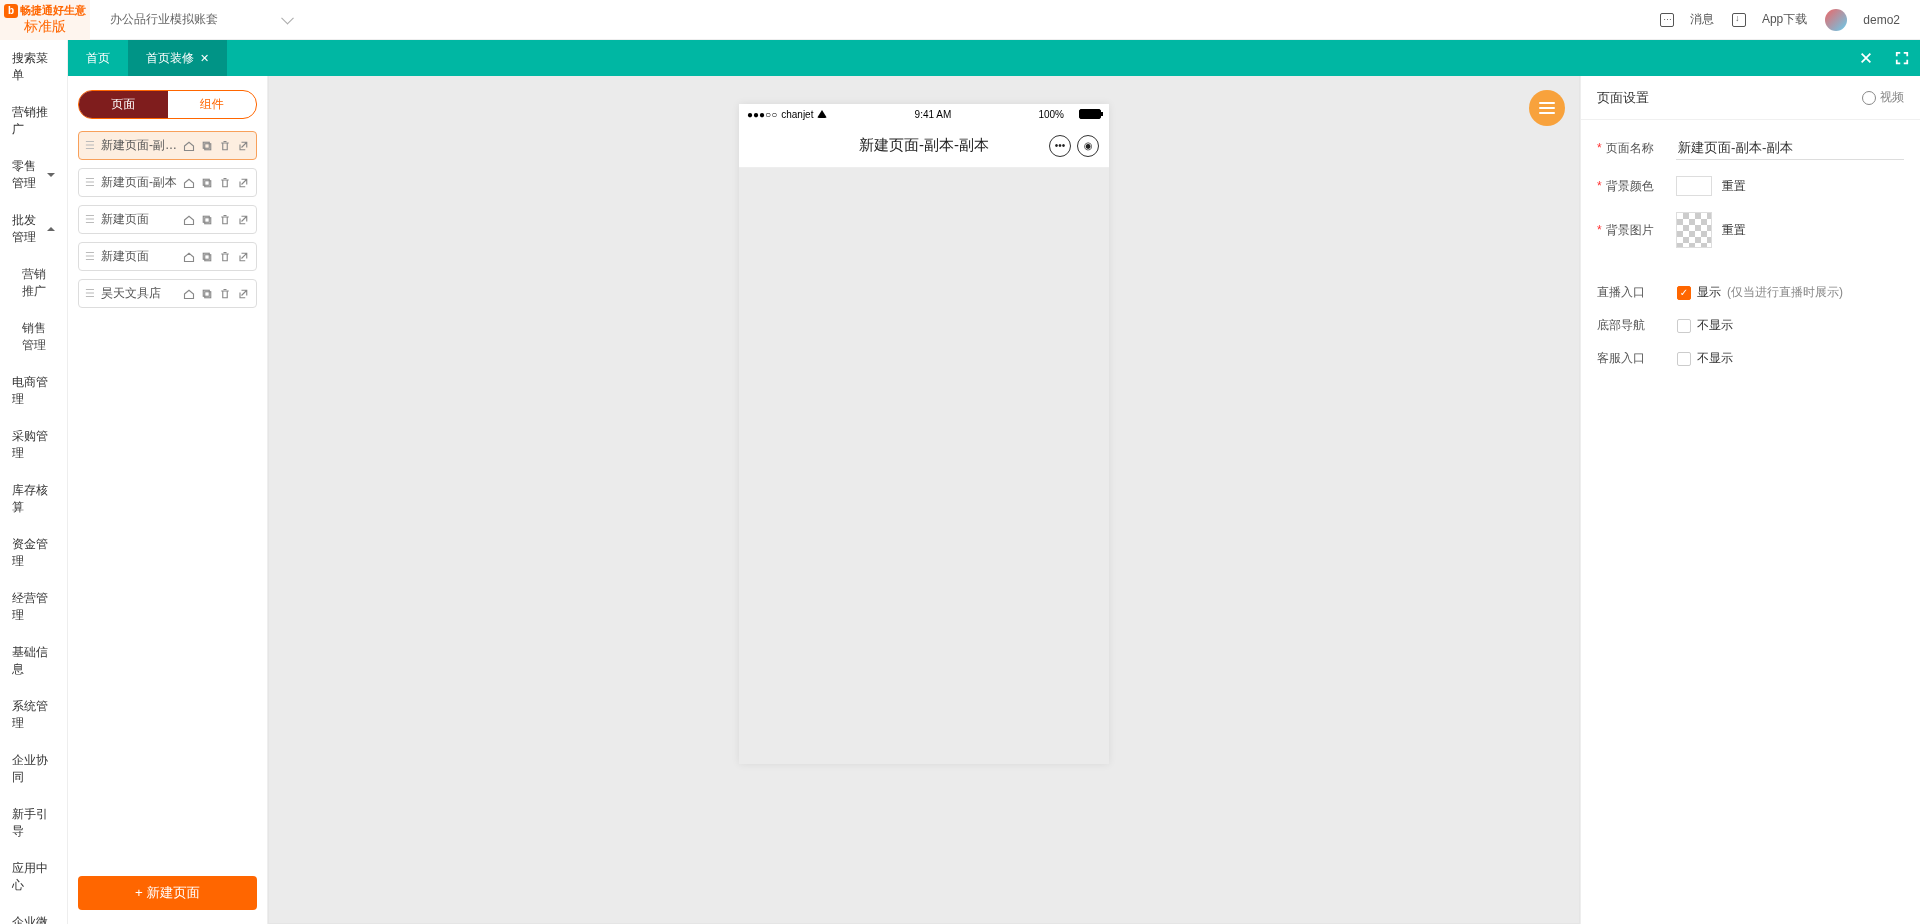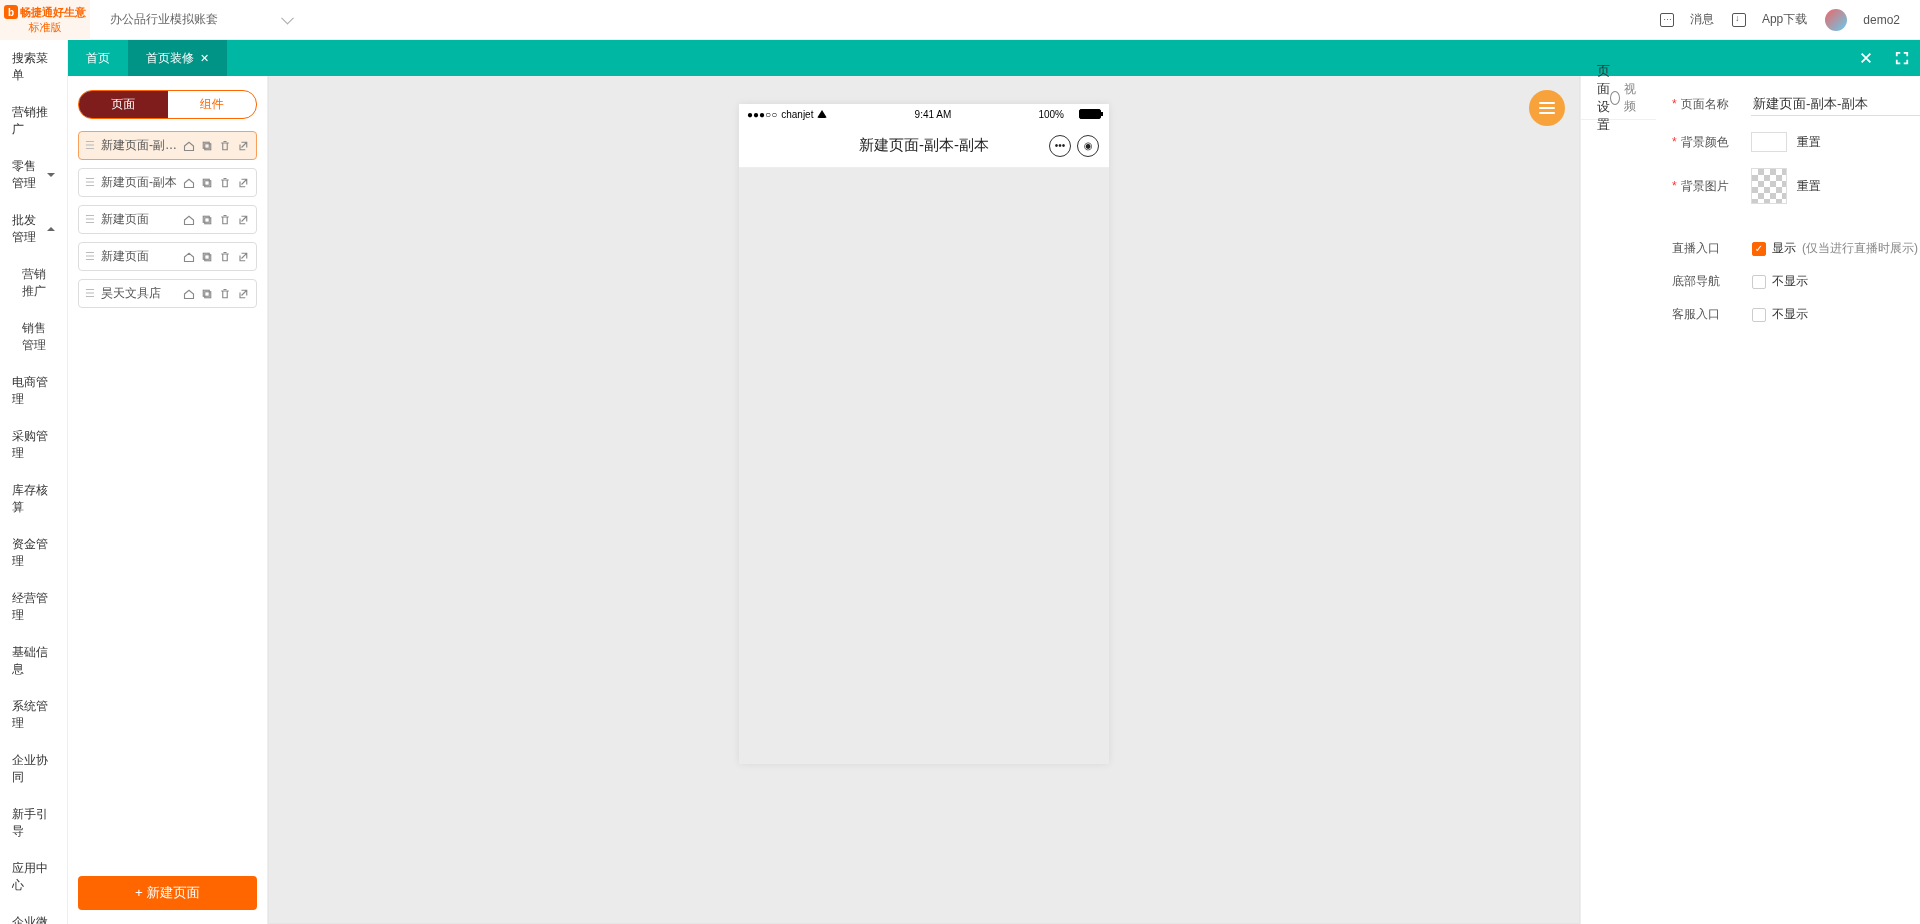--- a/index.html
+++ b/index.html
@@ -2,21 +2,21 @@
 <html><head>
 <meta charset="utf-8">
 <style>
 *{margin:0;padding:0;box-sizing:border-box;font-family:"Microsoft YaHei",Arial,sans-serif}
 body{font-size:12px;color:#333;background:#fff;overflow:hidden}
 .app{display:flex;flex-direction:column;height:924px;width:1920px}
 .topbar{height:40px;display:flex;align-items:center;border-bottom:1px solid #eee}
 .logo{width:90px;height:40px;display:flex;flex-direction:column;align-items:center;justify-content:center;background:#fef5ee}
 .logo-main{color:#f60;font-size:11px;font-weight:bold;display:flex;align-items:center;gap:2px}
 .logo-icon{width:14px;height:14px;background:#f60;border-radius:3px;color:#fff;display:flex;align-items:center;justify-content:center;font-size:10px}
-.logo-sub{color:#f60;font-size:11px}
+.logo-sub{color:#f60;font-size:14px}
 .account-select{flex:0 0 auto;padding:0 40px 0 20px;color:#666;position:relative;min-width:220px}
 .account-select::after{content:"";position:absolute;right:18px;top:50%;width:8px;height:8px;border-right:1px solid #aaa;border-bottom:1px solid #aaa;transform:translateY(-70%) rotate(45deg)}
 .top-right{margin-left:auto;display:flex;align-items:center;gap:18px;padding-right:20px;color:#555}
 .tr-item{display:flex;align-items:center;gap:16px;cursor:pointer}
 .tr-icon{width:14px;height:14px;border:1px solid #555;border-radius:2px;position:relative}
 .tr-icon.msg::after{content:"…";position:absolute;top:-2px;left:2px;font-size:9px}
 .tr-icon.app::after{content:"↓";position:absolute;top:-1px;left:2px;font-size:9px}
 .avatar{width:22px;height:22px;border-radius:50%;background:linear-gradient(135deg,#e66,#6ce)}
 .body{flex:1;display:flex;min-height:0}
 .sidebar{width:68px;background:#fff;border-right:1px solid #eee;overflow-y:auto}
@@ -54,21 +54,21 @@
 .ph-status .wifi{width:0;height:0;border-left:5px solid transparent;border-right:5px solid transparent;border-bottom:8px solid #000;border-radius:2px}
 .ph-status .bat{display:flex;align-items:center;gap:15px}
 .bat-ic{width:22px;height:10px;border:1px solid #000;border-radius:2px;position:relative;background:#000}
 .bat-ic::after{content:"";position:absolute;right:-3px;top:2px;width:2px;height:4px;background:#000}
 .ph-title{height:44px;display:flex;align-items:center;justify-content:center;position:relative;border-bottom:1px solid #eee;font-size:15px;color:#222}
 .ph-title .trio{position:absolute;right:10px;display:flex;gap:6px}
 .trio-btn{width:22px;height:22px;border:1px solid #333;border-radius:11px;display:flex;align-items:center;justify-content:center;font-size:10px}
 .ph-body{height:calc(100% - 64px);background:#ebebeb}
 .fab{position:absolute;top:14px;right:14px;width:36px;height:36px;border-radius:50%;background:#f8a23c;display:flex;flex-direction:column;align-items:center;justify-content:center;gap:3px;cursor:pointer}
 .fab div{width:16px;height:2px;background:#fff;border-radius:1px}
-.right-panel{width:340px;border-left:1px solid #eee;display:flex;flex-direction:row}
+.right-panel{width:340px;border-left:1px solid #eee;display:flex;flex-direction:column}
 .rp-head{height:44px;display:flex;align-items:center;justify-content:space-between;padding:0 16px;border-bottom:1px solid #f0f0f0}
 .rp-title{font-size:13px;color:#333}
 .rp-video{color:#888;display:flex;align-items:center;gap:4px;cursor:pointer}
 .rp-video::before{content:"";width:12px;height:12px;border:1px solid #888;border-radius:50%;display:inline-block;position:relative}
 .rp-body{padding:16px;flex:1}
 .form-row{display:flex;align-items:center;margin-bottom:16px}
 .form-row .req{color:#f33;margin-right:4px}
 .form-row label{width:70px;color:#555}
 .form-row input[type=text]{flex:1;border:none;border-bottom:1px solid #ddd;padding:4px 2px;outline:none;color:#333}
 .color-sw{width:36px;height:20px;background:#fff;border:1px solid #ddd;margin-right:10px}

